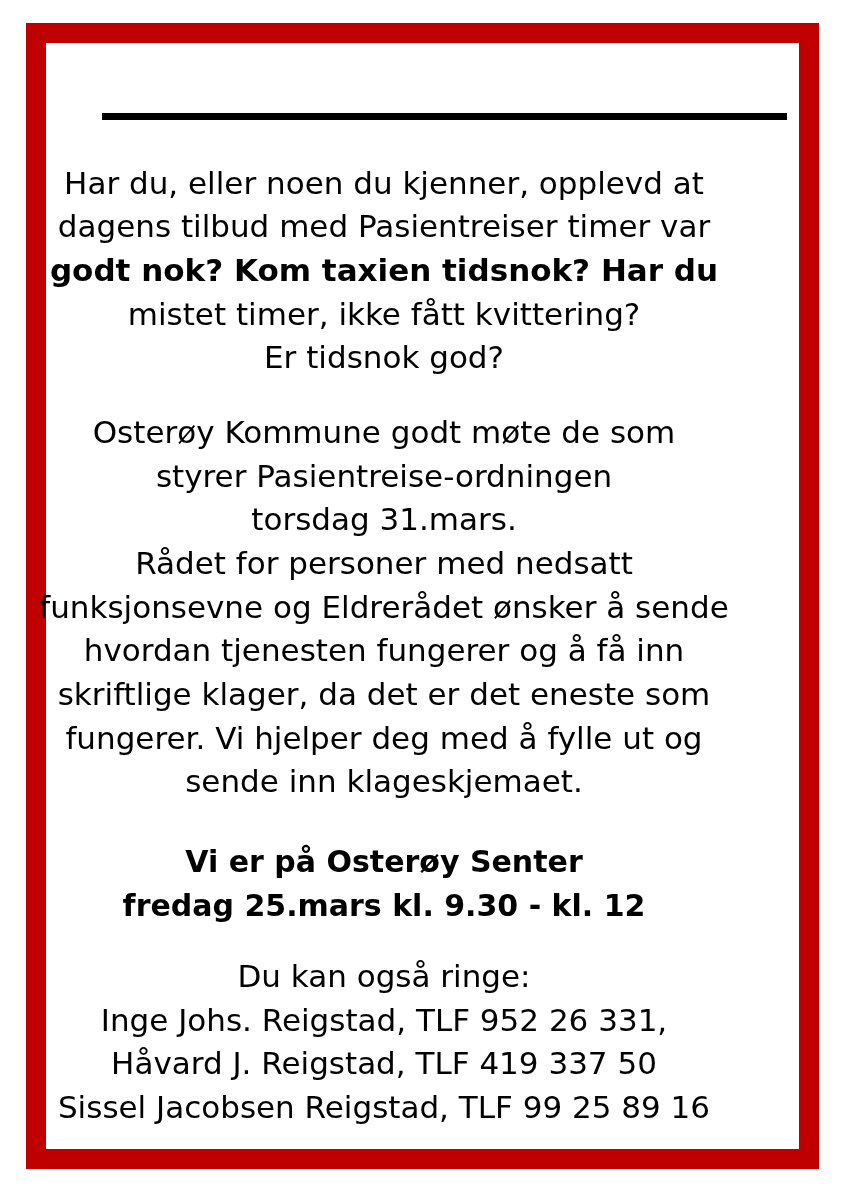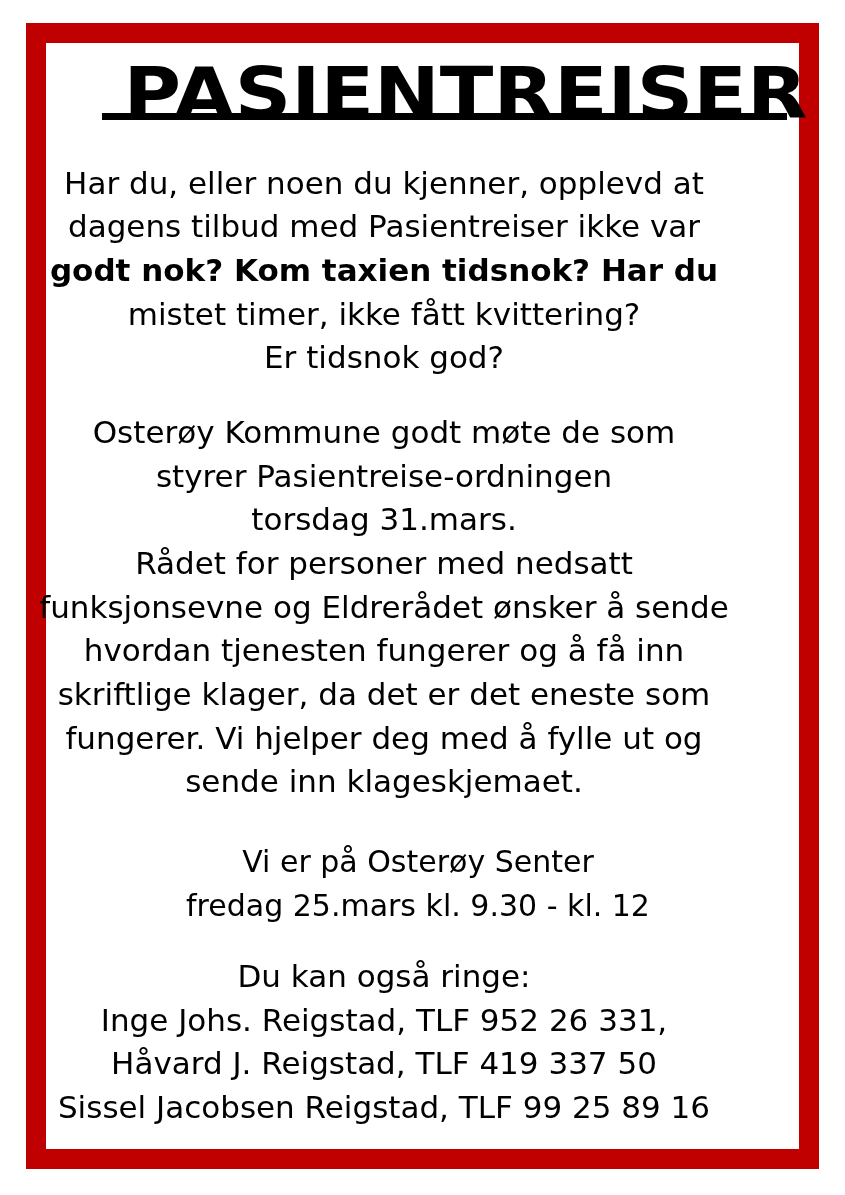--- a/index.html
+++ b/index.html
@@ -63,39 +63,35 @@
     position: absolute;
     left: -20px;
     width: 716px;
     text-align: center;
     white-space: nowrap;
     font-size: 31px;
     line-height: 40px;
     height: 40px;
   }
   .line.bold {
-    font-weight: normal;
+    font-weight: bold;
     font-size: 30px;
-    margin-left: 34px;
   }
 </style>
 </head>
 <body>
 
 <div class="frame">
   <div class="inner">
 
-    <div class="title">
-      <span class="title-text" style="transform: scaleX(1.091);">PASIENTREISER</span>
-    </div>
     <div class="underline"></div>
 
     <div>
       <div class="line" style="top:120px"><span style="display: inline-block; transform-origin: center center;">Har du, eller noen du kjenner, opplevd at</span></div>
-      <div class="line" style="top:163px"><span style="display: inline-block; transform-origin: center center;">dagens tilbud med Pasientreiser ikke var</span></div>
+      <div class="line" style="top:163px"><span style="display: inline-block; transform-origin: center center;">dagens tilbud med Pasientreiser timer var</span></div>
       <div class="line" style="top:207px"><span style="display: inline-block; transform-origin: center center; font-weight: bold;">godt nok? Kom taxien tidsnok? Har du</span></div>
       <div class="line" style="top:251px"><span style="display: inline-block; transform-origin: center center;">mistet timer, ikke fått kvittering?</span></div>
       <div class="line" style="top:294px"><span style="display: inline-block; transform-origin: center center;">Er tidsnok god?</span></div>
     </div>
 
     <div>
       <div class="line" style="top:369px"><span style="display: inline-block; transform-origin: center center;">Osterøy Kommune godt møte de som</span></div>
       <div class="line" style="top:413px"><span style="display: inline-block; transform-origin: center center;">styrer Pasientreise-ordningen</span></div>
       <div class="line" style="top:456px"><span style="display: inline-block; transform-origin: center center;">torsdag 31.mars.</span></div>
       <div class="line" style="top:500px"><span style="display: inline-block; transform-origin: center center;">Rådet for personer med nedsatt</span></div>

